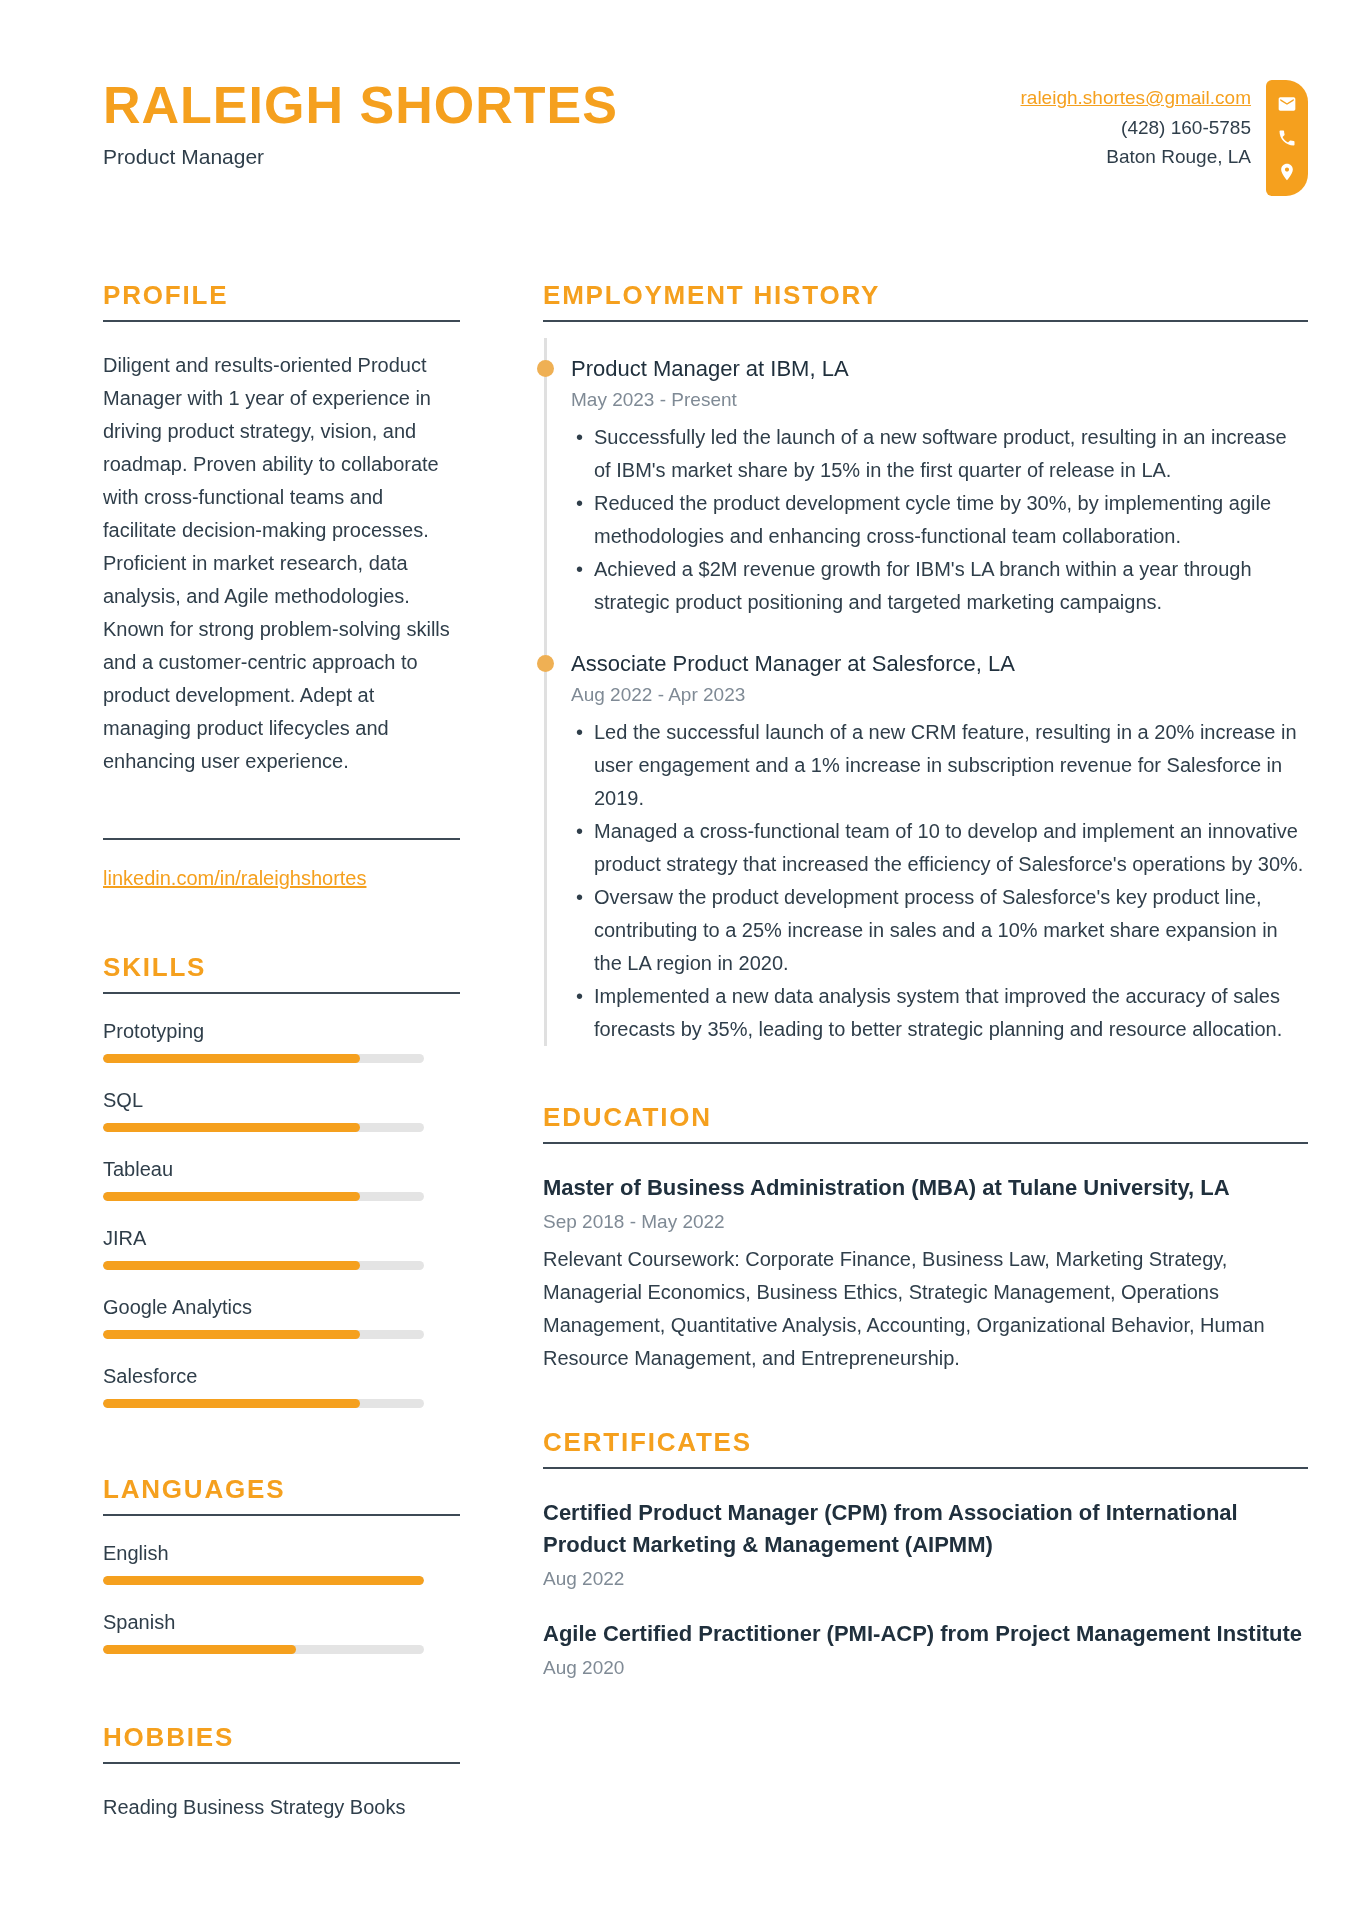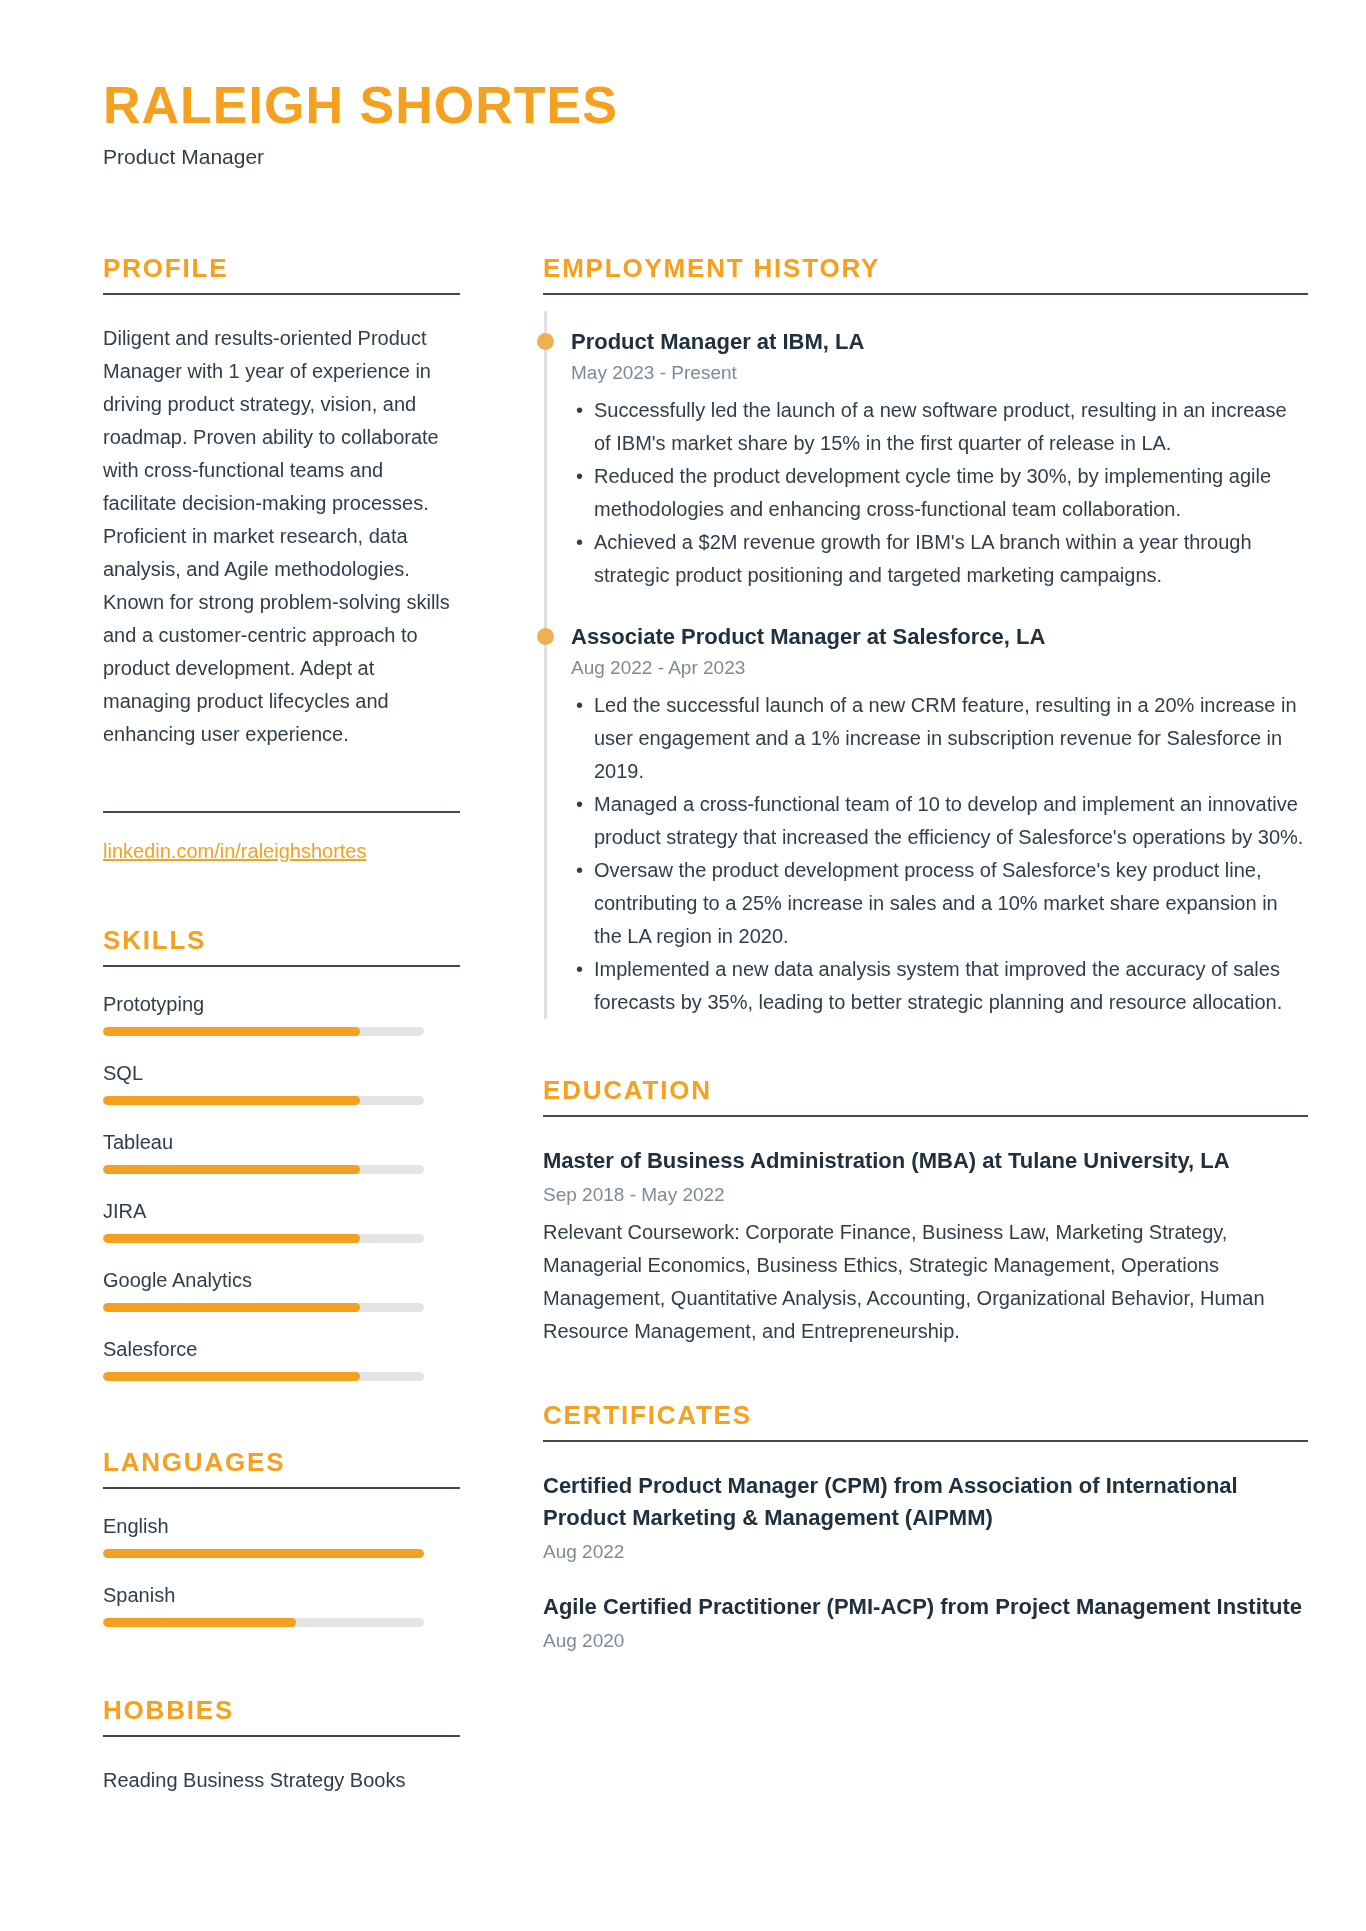--- a/index.html
+++ b/index.html
@@ -53,21 +53,21 @@
   .bar{margin-top:11px;width:321px;height:9px;border-radius:5px;background:var(--track);overflow:hidden;}
   .bar-fill{height:100%;border-radius:5px;background:var(--accent);}
   .langs-sec{margin-top:66px;}
   .hobbies-sec{margin-top:68px;}
   .hobby-text{margin-top:27px;font-size:20px;line-height:33px;}
 
   
   .timeline{margin-top:16px;margin-left:1px;border-left:3px solid var(--timeline);padding-left:24px;}
   .job{position:relative;padding-top:18px;margin-bottom:14px;}
   .job-dot{position:absolute;left:-34px;top:22px;width:17px;height:17px;border-radius:50%;background:var(--dot);}
-  .job-title{font-size:22px;font-weight:700;color:var(--title);}
+  .job-title{font-size:22px;font-weight:400;color:var(--title);}
   .job-date{font-size:19px;color:var(--muted);margin-top:7px;}
   .bullets{list-style:none;margin-top:10px;}
   .bullets li{position:relative;padding-left:23px;font-size:20px;line-height:33px;}
   .bullets li::before{content:"\2022";position:absolute;left:5px;color:var(--text);}
   .edu-sec{margin-top:56px;}
   .entry{margin-top:28px;}
   .entry-title{font-size:22px;font-weight:700;line-height:32px;color:var(--title);}
   .entry-date{font-size:19px;color:var(--muted);margin-top:7px;}
   .entry-desc{font-size:20px;line-height:33px;margin-top:10px;}
   .cert-sec{margin-top:52px;}
@@ -75,20 +75,40 @@
 </head>
 <body>
 
 <div class="page">
 
   <div class="header">
     <div>
       <div class="name">RALEIGH SHORTES</div>
       <div class="subtitle">Product Manager</div>
     </div>
+    <div class="contact">
+      <div class="contact-lines">
+        <div>
+          <a href="#">raleigh.shortes@gmail.com</a>
+        </div>
+        <div>(428) 160-5785</div>
+        <div>Baton Rouge, LA</div>
+      </div>
+      <div class="icon-tab">
+        <svg viewBox="0 0 24 24">
+            <path d="M20 4H4c-1.1 0-2 .9-2 2v12c0 1.1.9 2 2 2h16c1.1 0 2-.9 2-2V6c0-1.1-.9-2-2-2zm0 4-8 5-8-5V6l8 5 8-5v2z"></path>
+          </svg>
+        <svg viewBox="0 0 24 24">
+            <path d="M6.62 10.79c1.44 2.83 3.76 5.14 6.59 6.59l2.2-2.2c.27-.27.67-.36 1.02-.24 1.12.37 2.33.57 3.57.57.55 0 1 .45 1 1V20c0 .55-.45 1-1 1-9.39 0-17-7.61-17-17 0-.55.45-1 1-1h3.5c.55 0 1 .45 1 1 0 1.25.2 2.45.57 3.57.11.35.03.74-.25 1.02l-2.2 2.2z"></path>
+          </svg>
+        <svg viewBox="0 0 24 24">
+            <path d="M12 2C8.13 2 5 5.13 5 9c0 5.25 7 13 7 13s7-7.75 7-13c0-3.87-3.13-7-7-7zm0 9.5c-1.38 0-2.5-1.12-2.5-2.5s1.12-2.5 2.5-2.5 2.5 1.12 2.5 2.5-1.12 2.5-2.5 2.5z"></path>
+          </svg>
+      </div>
+    </div>
   </div>
 
   <div class="main">
 
     <div class="col-left">
 
       <div class="section">
         <div class="sec-head">PROFILE</div>
         <div class="rule"></div>
         <div class="profile-text">Diligent and results-oriented Product Manager with 1 year of experience in driving product strategy, vision, and roadmap. Proven ability to collaborate with cross-functional teams and facilitate decision-making processes. Proficient in market research, data analysis, and Agile methodologies. Known for strong problem-solving skills and a customer-centric approach to product development. Adept at managing product lifecycles and enhancing user experience.</div>

